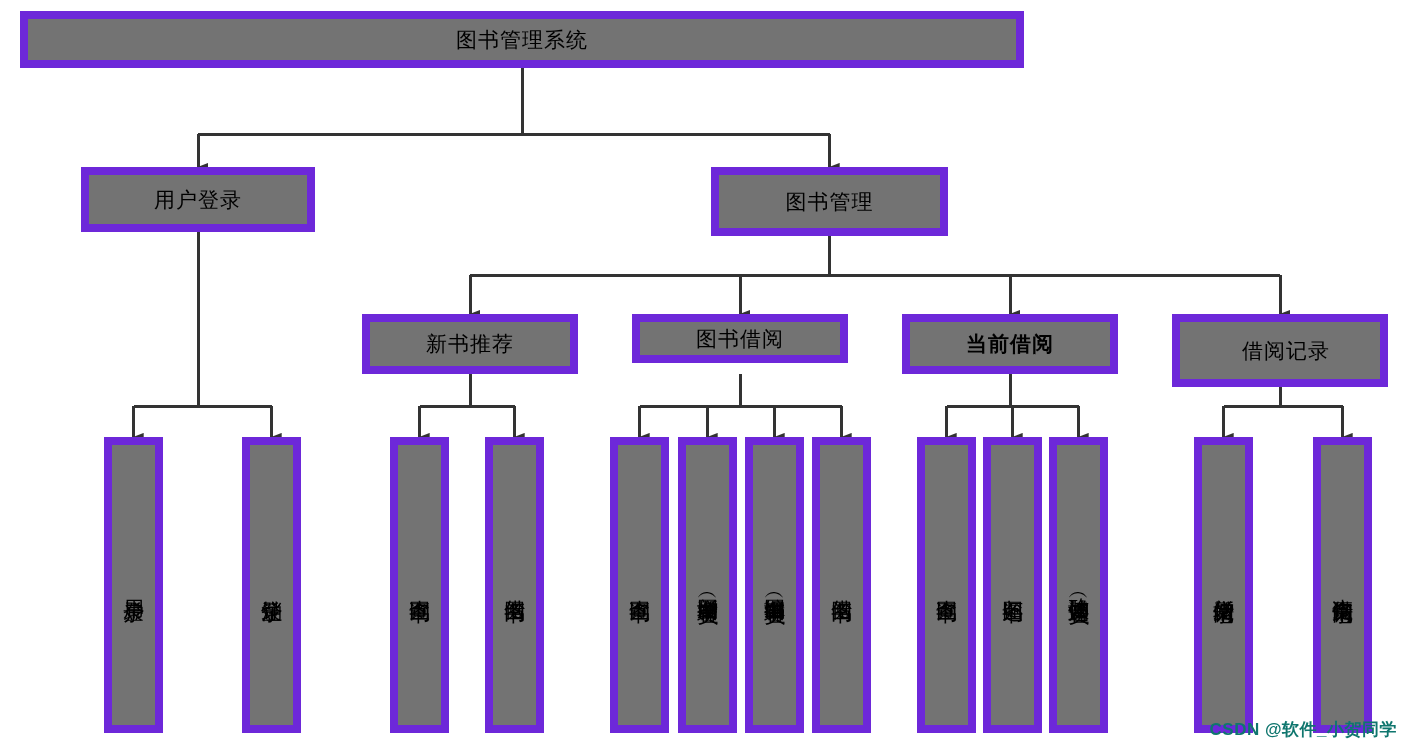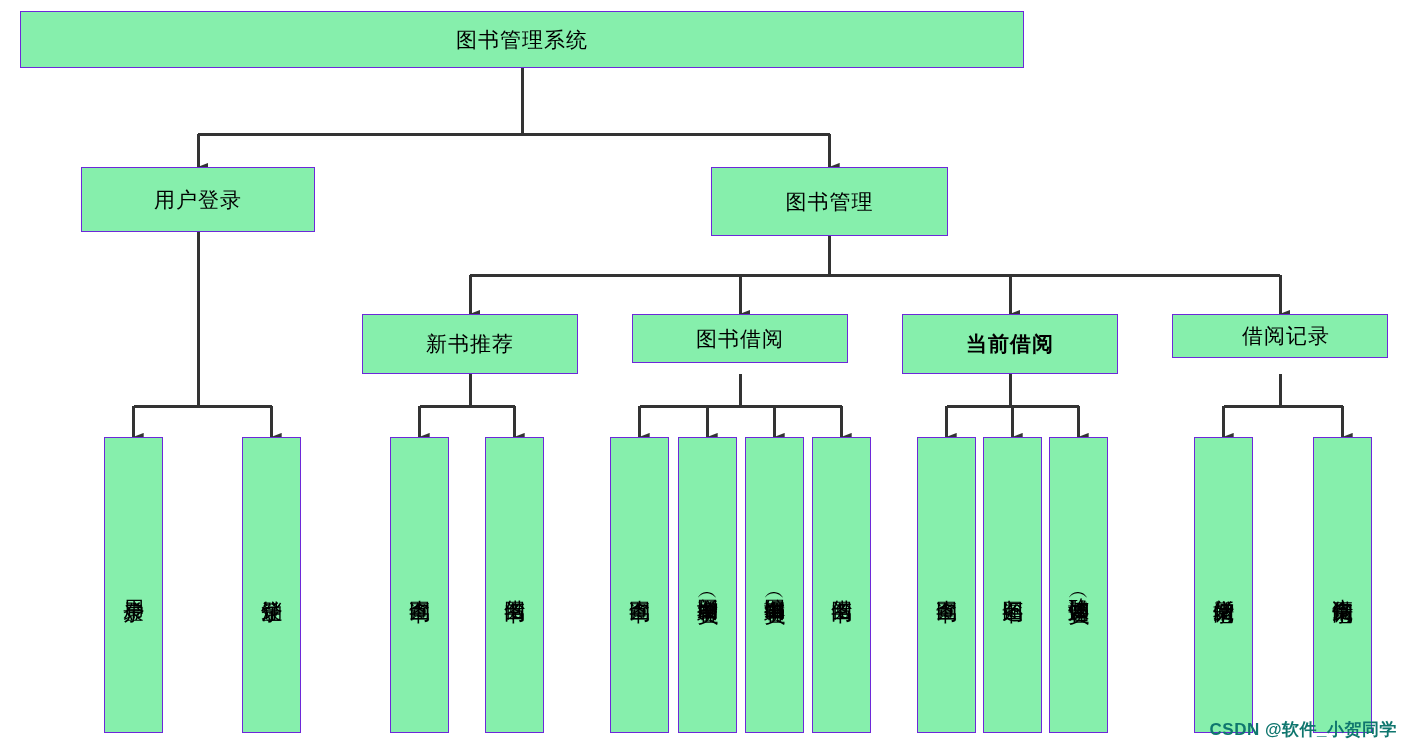--- a/index.html
+++ b/index.html
@@ -22,22 +22,22 @@
   svg#wires {
     position: absolute;
     left: 0;
     top: 0;
     width: 1405px;
     height: 747px;
   }
   .node {
     position: absolute;
     box-sizing: border-box;
-    border: 1px solid #6d28d9;
-    background: #86efac;
+    border: 8px solid #6d28d9;
+    background: #737373;
     display: flex;
     align-items: center;
     justify-content: center;
     color: #000000;
     z-index: 2;
   }
   .node-h {
     font-size: 21px;
     letter-spacing: 1px;
     white-space: nowrap;
@@ -113,21 +113,21 @@
   </svg>
 
   <div class="node node-h" style="left: 20px; top: 11px; width: 1004px; height: 57px;">图书管理系统</div>
 
   <div class="node node-h" style="left: 81px; top: 167px; width: 234px; height: 65px;">用户登录</div>
   <div class="node node-h" style="left: 711px; top: 167px; width: 237px; height: 69px;">图书管理</div>
 
   <div class="node node-h" style="left: 362px; top: 314px; width: 216px; height: 60px;">新书推荐</div>
   <div class="node node-h" style="left: 632px; top: 314px; width: 216px; height: 49px;">图书借阅</div>
   <div class="node node-h" style="left: 902px; top: 314px; width: 216px; height: 60px; font-weight: bold;">当前借阅</div>
-  <div class="node node-h" style="left: 1172px; top: 314px; width: 216px; height: 44px; padding-left: 12px;">借阅记录</div>
+  <div class="node node-h" style="left: 1172px; top: 314px; width: 216px; height: 73px; padding-left: 12px;">借阅记录</div>
 
   <div class="node node-v" style="left: 104px; top: 437px; width: 59px; height: 296px;">用户登录</div>
   <div class="node node-v" style="left: 242px; top: 437px; width: 59px; height: 296px;">注销登录</div>
   <div class="node node-v" style="left: 390px; top: 437px; width: 59px; height: 296px;">查询图书</div>
   <div class="node node-v" style="left: 485px; top: 437px; width: 59px; height: 296px;">借阅图书</div>
   <div class="node node-v" style="left: 610px; top: 437px; width: 59px; height: 296px;">查询图书</div>
   <div class="node node-v" style="left: 678px; top: 437px; width: 59px; height: 296px;">新增图书（管理员）</div>
   <div class="node node-v" style="left: 745px; top: 437px; width: 59px; height: 296px;">编辑图书（管理员）</div>
   <div class="node node-v" style="left: 812px; top: 437px; width: 59px; height: 296px;">借阅图书</div>
   <div class="node node-v" style="left: 917px; top: 437px; width: 59px; height: 296px;">查询图书</div>

